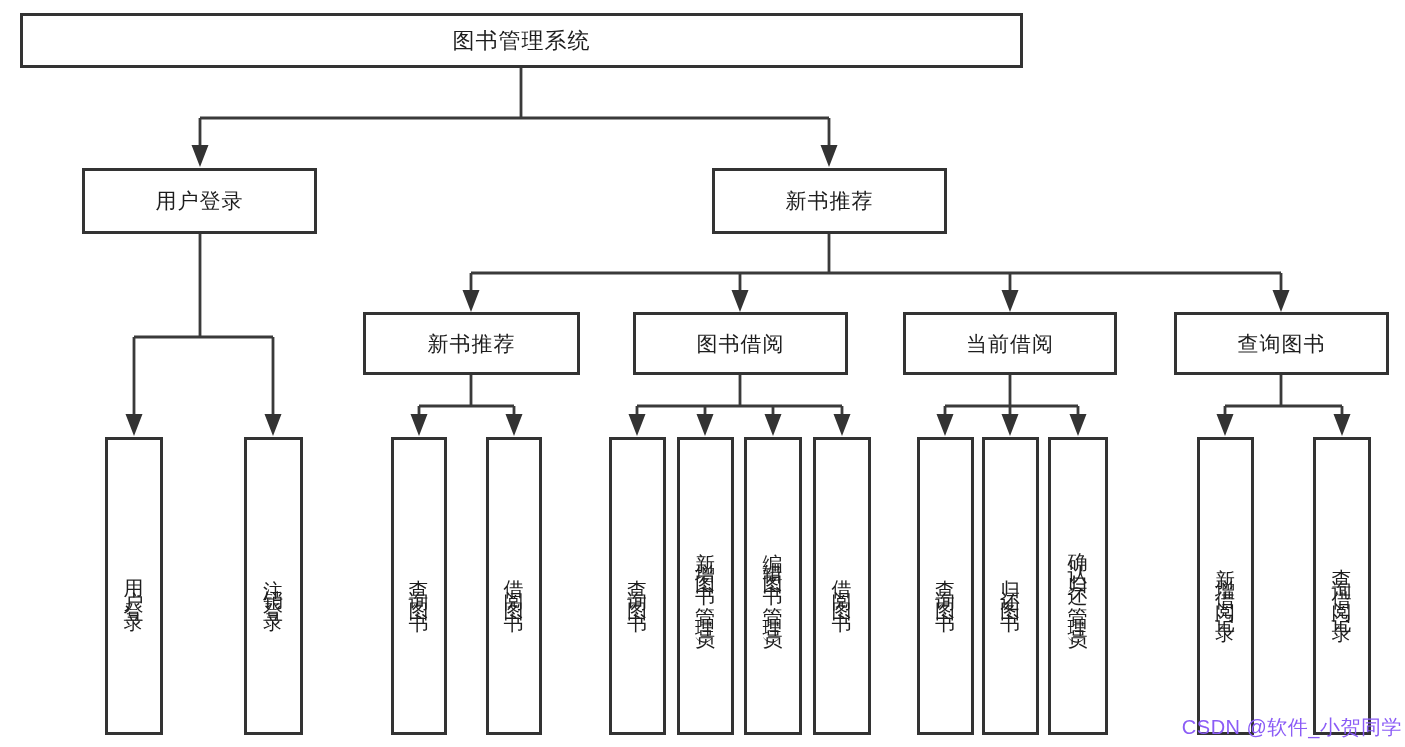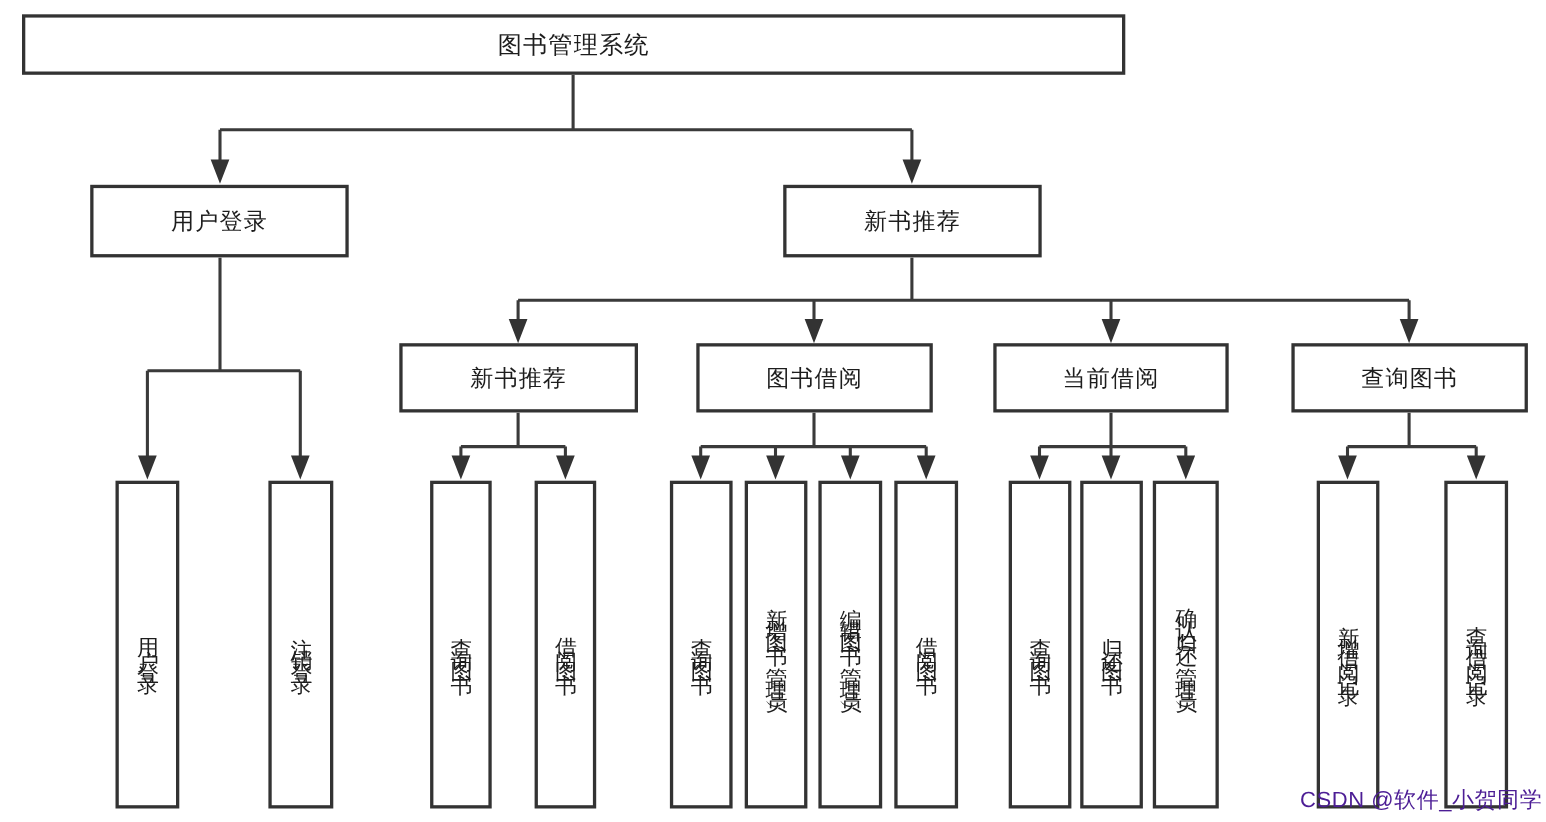--- a/index.html
+++ b/index.html
@@ -51,21 +51,21 @@
     letter-spacing: 11px;
     line-height: 1;
     white-space: nowrap;
   }
   .watermark {
     position: absolute;
     top: 714px;
     right: 3px;
     font-size: 20px;
     letter-spacing: 0.5px;
-    color: #4c1d95;
+    color: #8b5cf6;
     z-index: 2;
     white-space: nowrap;
   }
 </style>
 </head>
 <body>
 
 <div class="canvas">
 
   <svg class="connectors" viewBox="0 0 1405 747" xmlns="http://www.w3.org/2000/svg">

